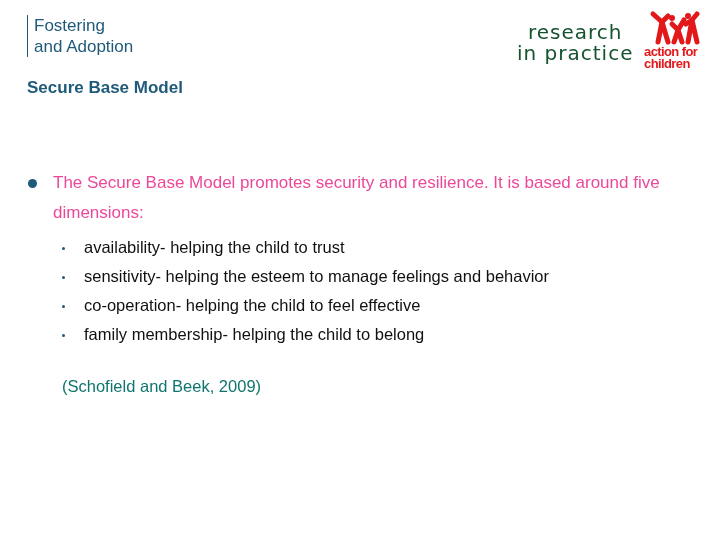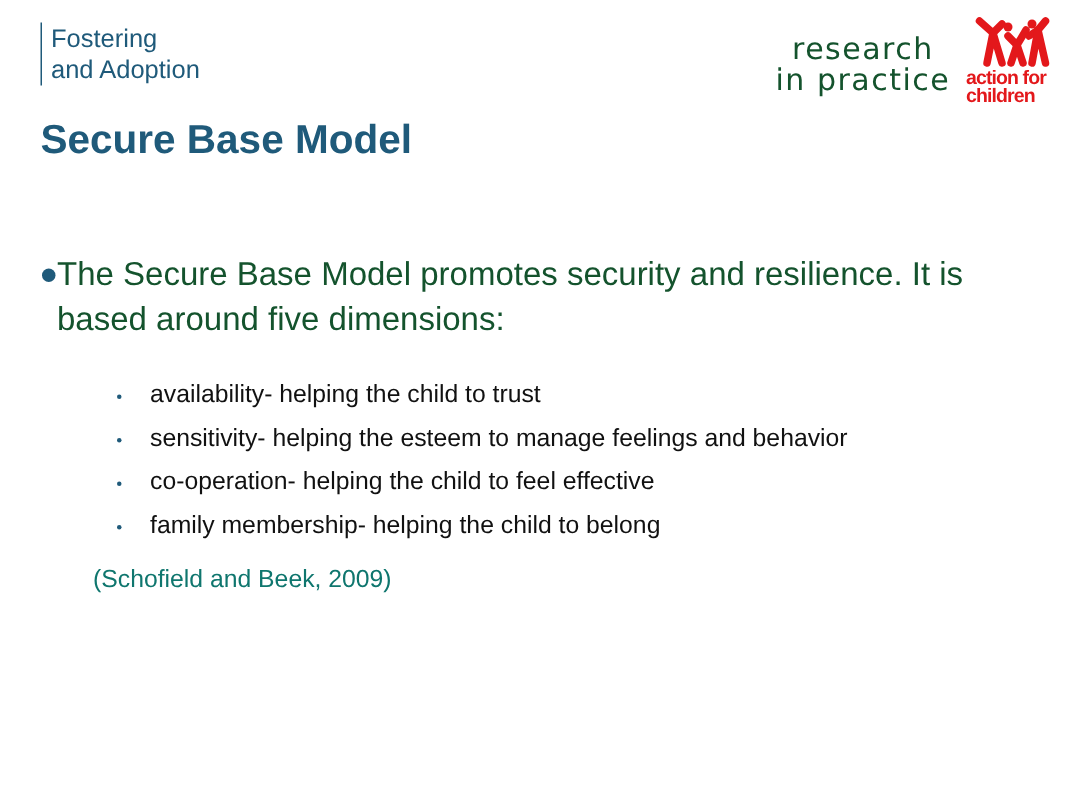--- a/index.html
+++ b/index.html
@@ -22,34 +22,34 @@
     position: absolute; left: 644px; top: 10px; width: 60px; 
     color: #e3181b;
   }
   .afc-logo svg { display: block; margin: 0 auto; }
   .afc-text {
     font-weight: bold; font-size: 13px; line-height: 13px; letter-spacing: -0.6px;
     margin-top: -1px;
   }
   .title {
     position: absolute; left: 27px; top: 78px;
-    color: #1f5a7a; font-size: 27px; font-weight: bold;
+    color: #1f5a7a; font-size: 17px; font-weight: bold;
   }
   .main-bullet {
     position: absolute; left: 28px; top: 168px; width: 650px;
   }
   .main-bullet .dot {
     position: absolute; left: 0; top: 11px; width: 9px; height: 9px; border-radius: 50%;
     background: #1f5a7a;
   }
   .main-bullet .text {
-    margin-left: 10px; font-size: 22px; line-height: 30px; color: #14532d;
+    margin-left: 25px; font-size: 17px; line-height: 30px; color: #ec4899;
   }
   .sub-list {
-    position: absolute; left: 60px; top: 233px; margin: 16px; padding: 0; list-style: none;
+    position: absolute; left: 60px; top: 233px; margin: 0; padding: 0; list-style: none;
   }
   .sub-list li {
     position: relative; padding-left: 24px; font-size: 16.5px; line-height: 29px; color: #111;
   }
   .sub-list li .sdot {
     position: absolute; left: 2px; top: 14px; width: 3px; height: 3px; background: #1f5a7a; border-radius: 50%;
   }
   .citation {
     position: absolute; left: 62px; top: 377px; font-size: 16.5px; color: #0f766e;
   }

